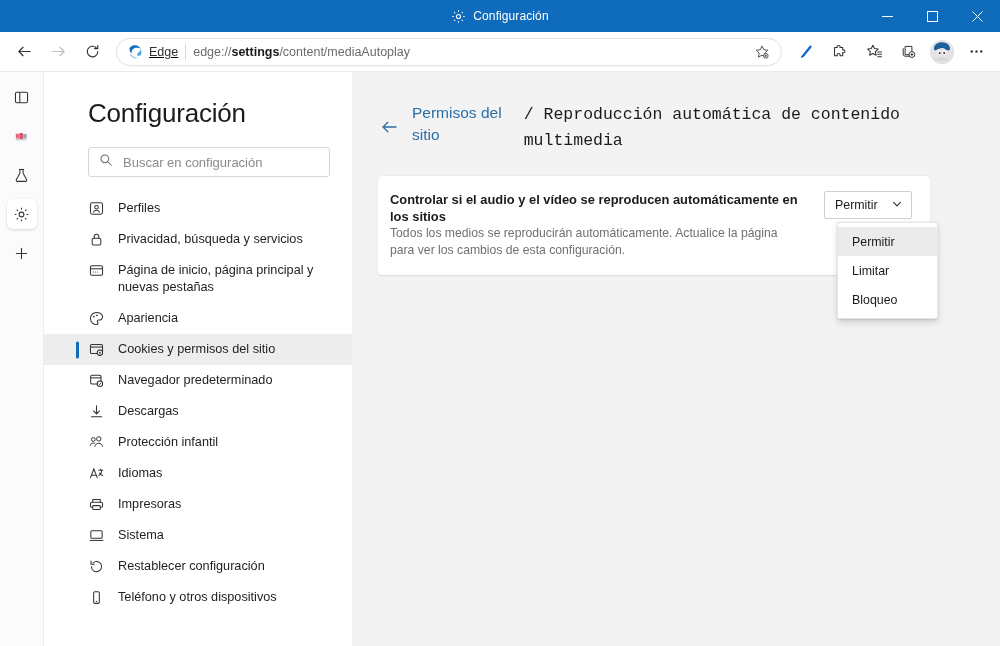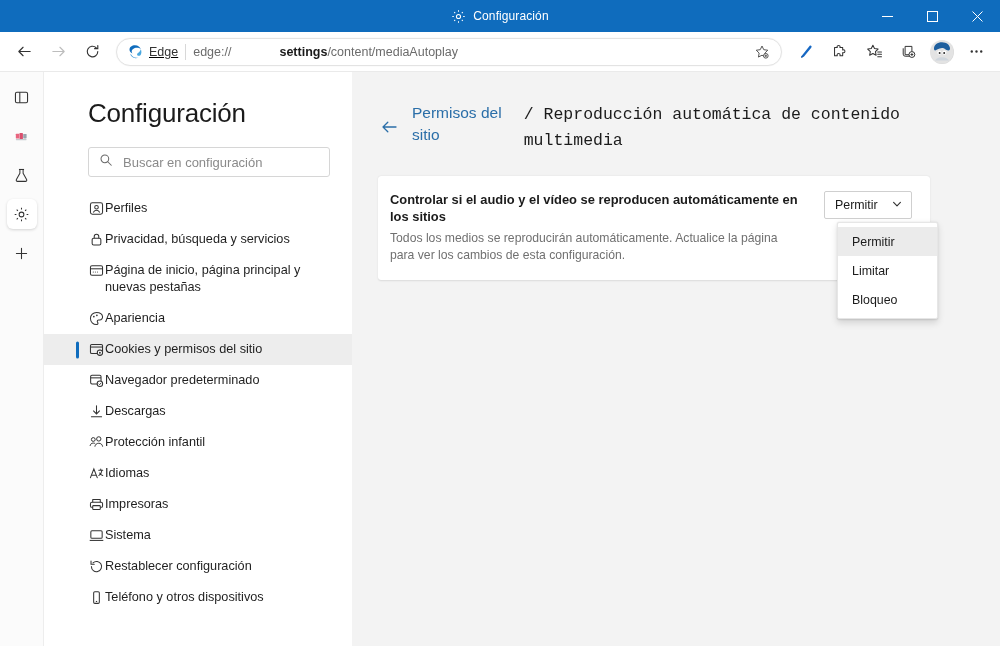--- a/index.html
+++ b/index.html
@@ -45,21 +45,21 @@
   .omnibox {
     flex: 1 1 auto; height: 28px; margin: 0 6px;
     background: #ffffff; border: 1px solid #e3e3e3; border-radius: 14px;
     display: flex; align-items: center; padding: 0 6px 0 10px; gap: 7px;
     box-shadow: 0 0 0 .5px rgba(0,0,0,.03);
   }
   .edge-brand { display: flex; align-items: center; gap: 6px; text-decoration: underline; }
   .edge-brand-label { font-size: 12.5px; color: #333; }
   .omni-sep { width: 1px; height: 16px; background: #d8d8d8; }
   .omni-url { font-size: 12.5px; color: #6b6b6b; white-space: nowrap; flex: 1 1 auto; }
-  .omni-url .b { color: #1a1a1a; font-weight: bold; margin-left: 48px; }
+  .omni-url .b { color: #1a1a1a; font-weight: bold; }
   .omni-fav { width: 26px; height: 26px; display: flex; align-items: center; justify-content: center; border-radius: 13px; }
   .avatar {
     width: 24px; height: 24px; border-radius: 50%;
     background: radial-gradient(circle at 35% 30%, #f2f2f2 0%, #d9d9d9 70%, #c6c6c6 100%);
     display: flex; align-items: center; justify-content: center; overflow: hidden;
     position: relative;
   }
 
   
   .content-wrap { display: flex; height: 574px; }
@@ -94,21 +94,21 @@
     background: #fff;
   }
   .search-input {
     border: none; outline: none; flex: 1 1 auto;
     font-size: 13px; color: #333; font-family: inherit; background: transparent;
   }
   .search-input::placeholder { color: #8a8a8a; }
 
   .nav-list { margin-top: 16px; }
   .nav-item {
-    display: flex; align-items: flex-start; 
+    display: flex; align-items: flex-start; gap: 13px;
     padding: 7px 16px 7px 44px; position: relative;
     font-size: 12.7px; color: #1f1f1f; line-height: 17px; cursor: default;
     min-height: 31px;
   }
   .nav-item.selected { background: #ededed; }
   .nav-item.selected::before {
     content: ""; position: absolute; left: 32px; top: 50%;
     transform: translateY(-50%);
     width: 3px; height: 17px; background: #0f6cbd; border-radius: 2px;
   }
@@ -130,21 +130,21 @@
 
   .card {
     background: #ffffff; border-radius: 3px;
     padding: 15px 18px 16px 12px;
     display: flex; align-items: flex-start; gap: 10px;
     box-shadow: 0 .6px 1.8px rgba(0,0,0,.10), 0 .1px .4px rgba(0,0,0,.07);
     max-width: 552px;
   }
   .card-text { flex: 1 1 auto; }
   .card-title { font-size: 12.9px; color: #1b1b1b; font-weight: bold; line-height: 17px; }
-  .card-desc { font-size: 12.2px; color: #707070; line-height: 17px; margin-top: 5px; max-width: 415px; }
+  .card-desc { font-size: 12.2px; color: #707070; line-height: 17px; max-width: 415px; }
 
   
   .dd-anchor { position: relative; flex: 0 0 auto; margin-left: auto; }
   .dd-button {
     width: 88px; height: 28px; border: 1px solid #cfcfcf; border-radius: 2px;
     background: #fff; display: flex; align-items: center; justify-content: space-between;
     padding: 0 8px 0 10px; font-size: 12.4px; color: #1b1b1b; cursor: default;
   }
   .dd-menu {
     position: absolute; top: 31px; left: 13px; width: 101px;

